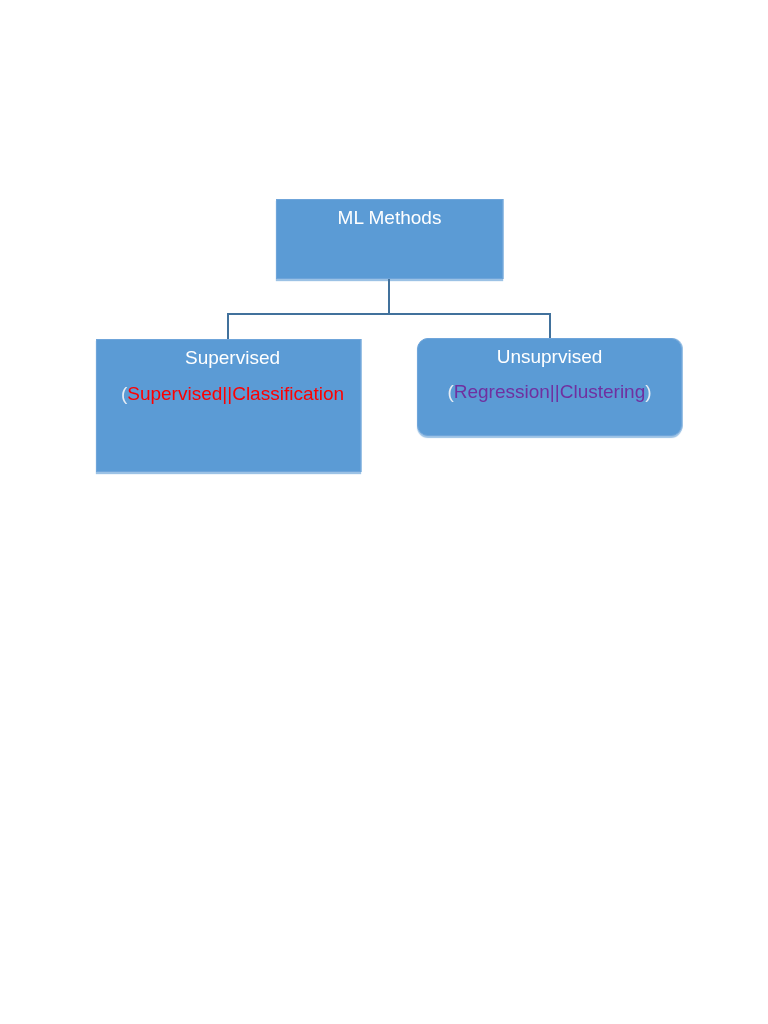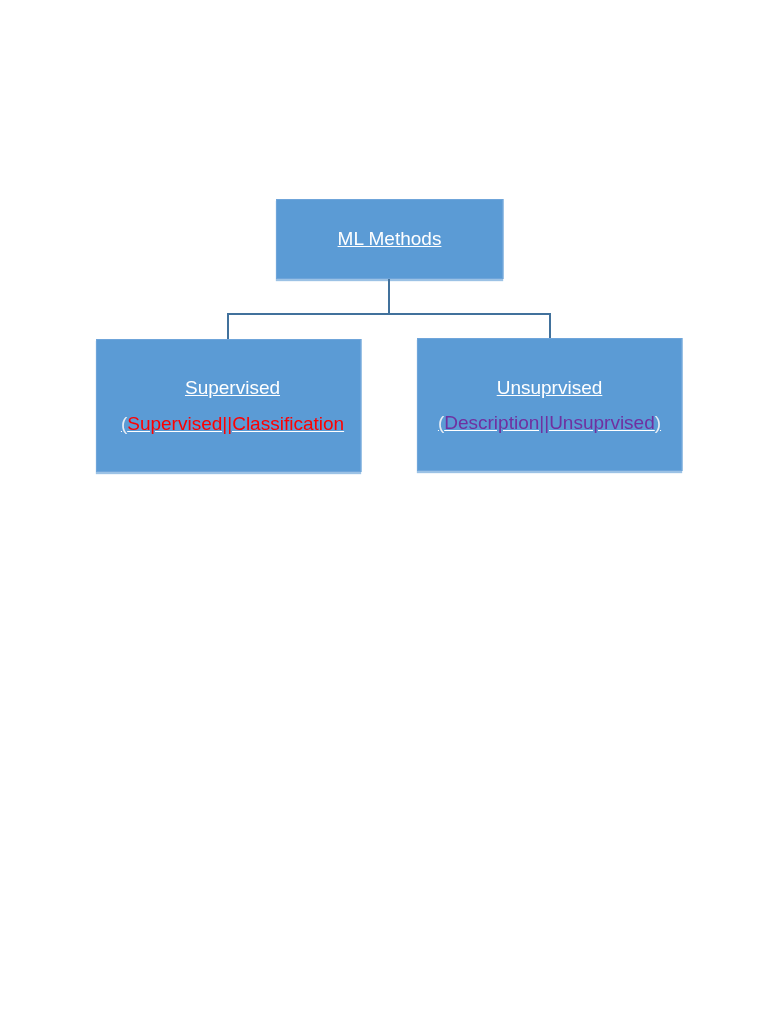--- a/index.html
+++ b/index.html
@@ -18,44 +18,44 @@
   .node {
     position: absolute;
     background: var(--box-fill, #5b9bd5);
     border: 1px solid var(--box-edge-strong, #6fa5da);
     box-shadow: 0 2px 1px var(--box-edge, rgba(156,194,229,0.55)),
                 1px 0 0 var(--box-edge, rgba(156,194,229,0.55));
     box-sizing: border-box;
     display: flex;
     flex-direction: column;
     align-items: center;
-    justify-content: center;
+    justify-content: flex-start;
     text-align: center;
     color: var(--title-text, #ffffff);
     font-size: 19px;
-    text-decoration: underline;
   }
   .node-root {
     left: 276px;
     top: 199px;
     width: 227px;
     height: 80px;
   }
   .node-child-left {
     left: 96px;
     top: 339px;
     width: 265px;
     height: 133px;
     padding-left: 8px;
   }
   .node-child-right {
     left: 417px;
     top: 338px;
     width: 265px;
-    height: 133px;
+    height: 98px;
+    border-radius: 11px;
   }
   .nline {
     line-height: 36px;
     white-space: nowrap;
   }
   .node-child-right .nline {
     line-height: 35px;
   }
   .paren {
     color: var(--paren-text, #e6ecf4);
@@ -109,16 +109,16 @@
   <div class="connector connector-drop-left"></div>
   <div class="connector connector-drop-right"></div>
 
   <div class="node node-child-left">
     <div class="nline">Supervised</div>
     <div class="nline"><span class="paren">(</span><span class="detail-red">Supervised||Classification</span></div>
   </div>
 
   <div class="node node-child-right">
     <div class="nline">Unsuprvised</div>
-    <div class="nline"><span class="paren">(</span><span class="detail-purple">Description||Unsuprvised</span><span class="paren">)</span></div>
+    <div class="nline"><span class="paren">(</span><span class="detail-purple">Regression||Clustering</span><span class="paren">)</span></div>
   </div>
 
 </div>
 
 </body></html>

